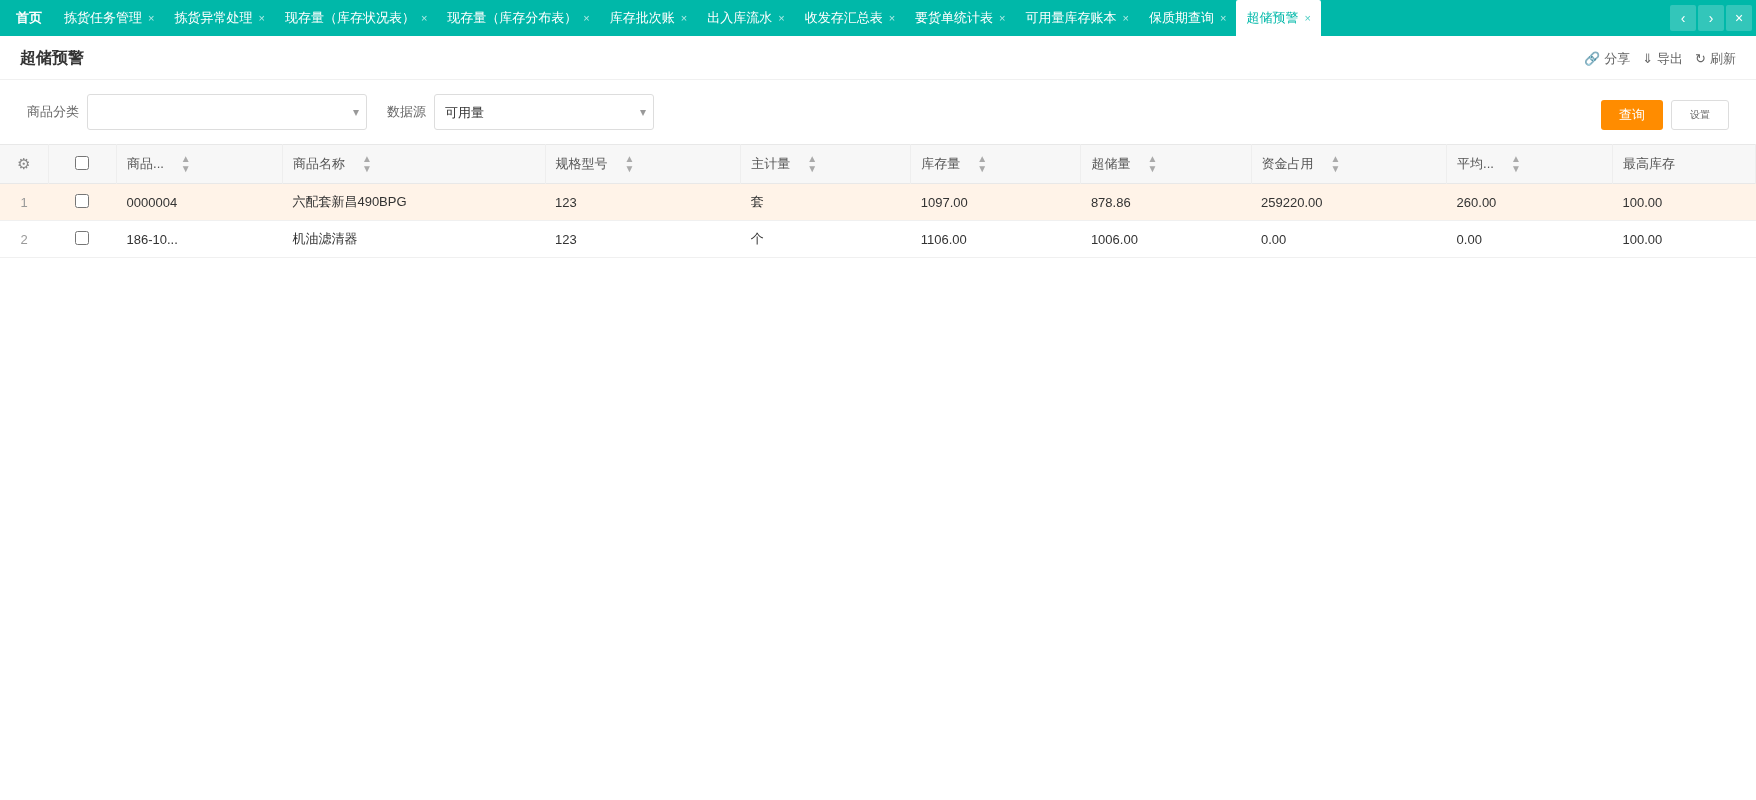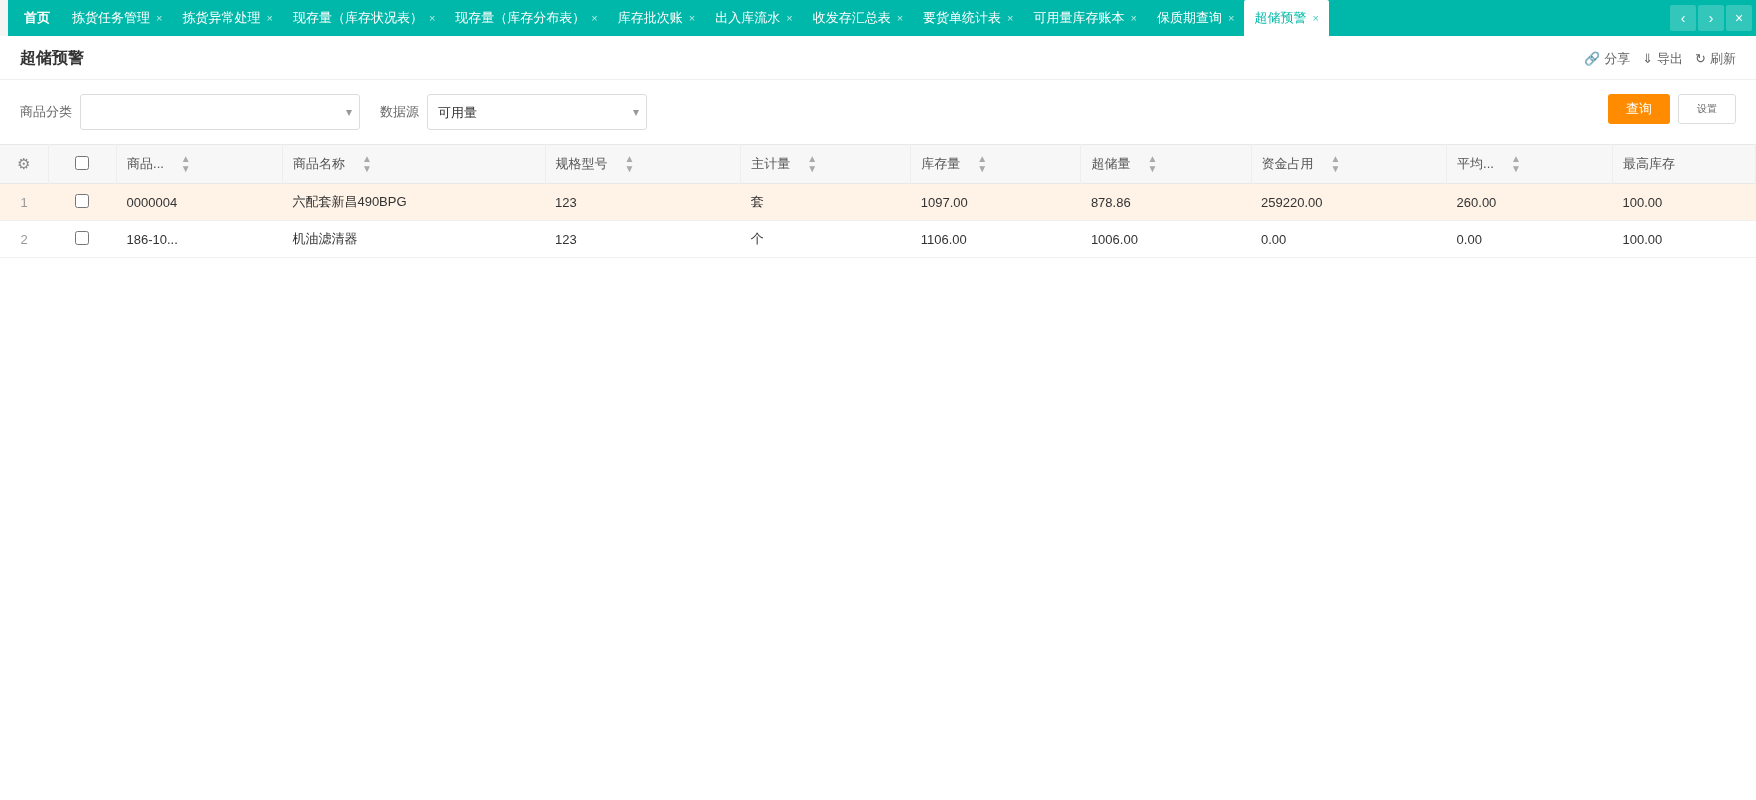--- a/index.html
+++ b/index.html
@@ -7,21 +7,20 @@
 
     
     .top-nav {
       display: flex;
       align-items: center;
       background: #00b8a9;
       height: 36px;
       padding: 0 4px;
       overflow: hidden;
       white-space: nowrap;
-      margin-left: 8px;
     }
     .top-nav .nav-item {
       display: inline-flex;
       align-items: center;
       padding: 0 10px;
       height: 36px;
       color: #fff;
       font-size: 13px;
       cursor: pointer;
       gap: 4px;
@@ -93,22 +92,22 @@
       cursor: pointer;
       background: none;
       border: none;
       padding: 0;
     }
     .header-action-icon { font-size: 13px; }
 
     
     .filter-bar {
       display: flex;
-      align-items: flex-start;
-      padding: 14px 20px;
+      align-items: flex-end;
+      padding: 14px 27px;
       gap: 20px;
       background: #fff;
     }
     .filter-group {
       display: flex;
       align-items: center;
       gap: 8px;
     }
     .filter-label {
       color: #666;

